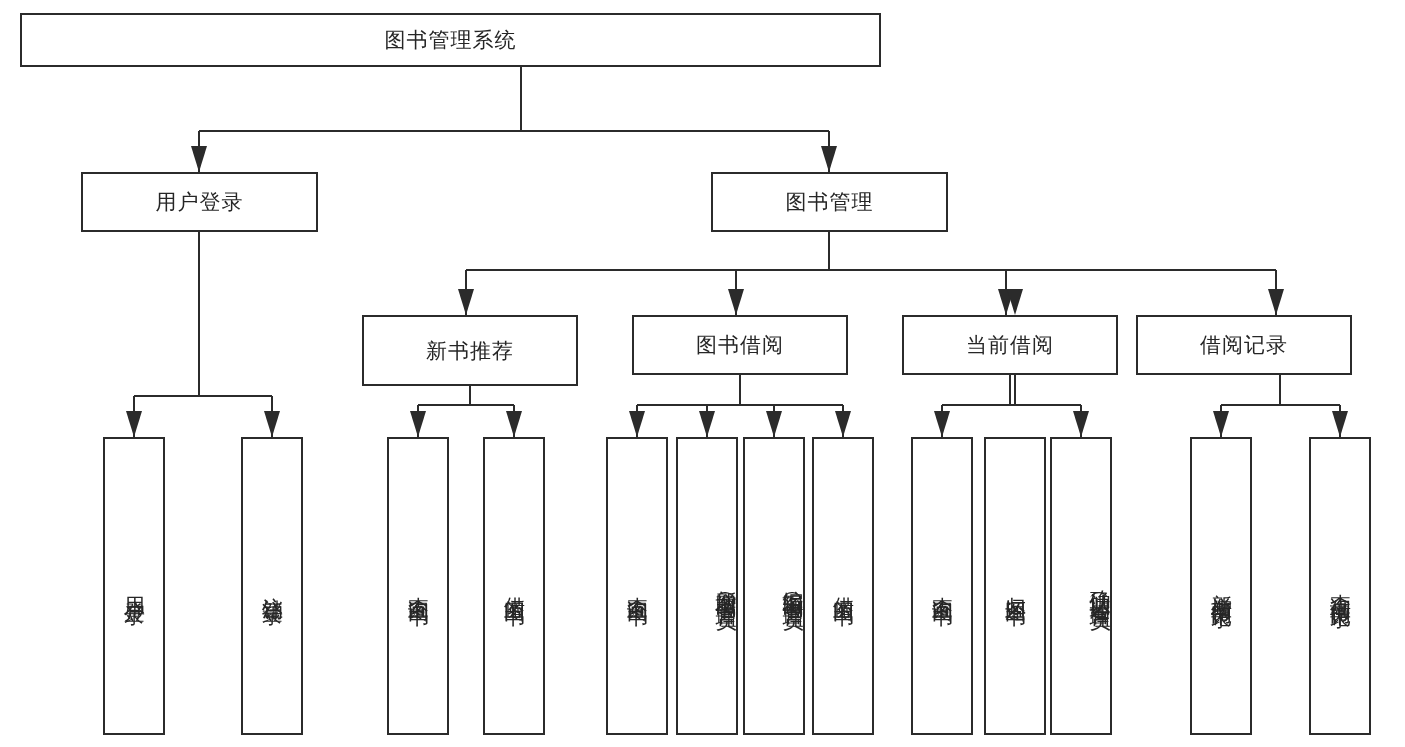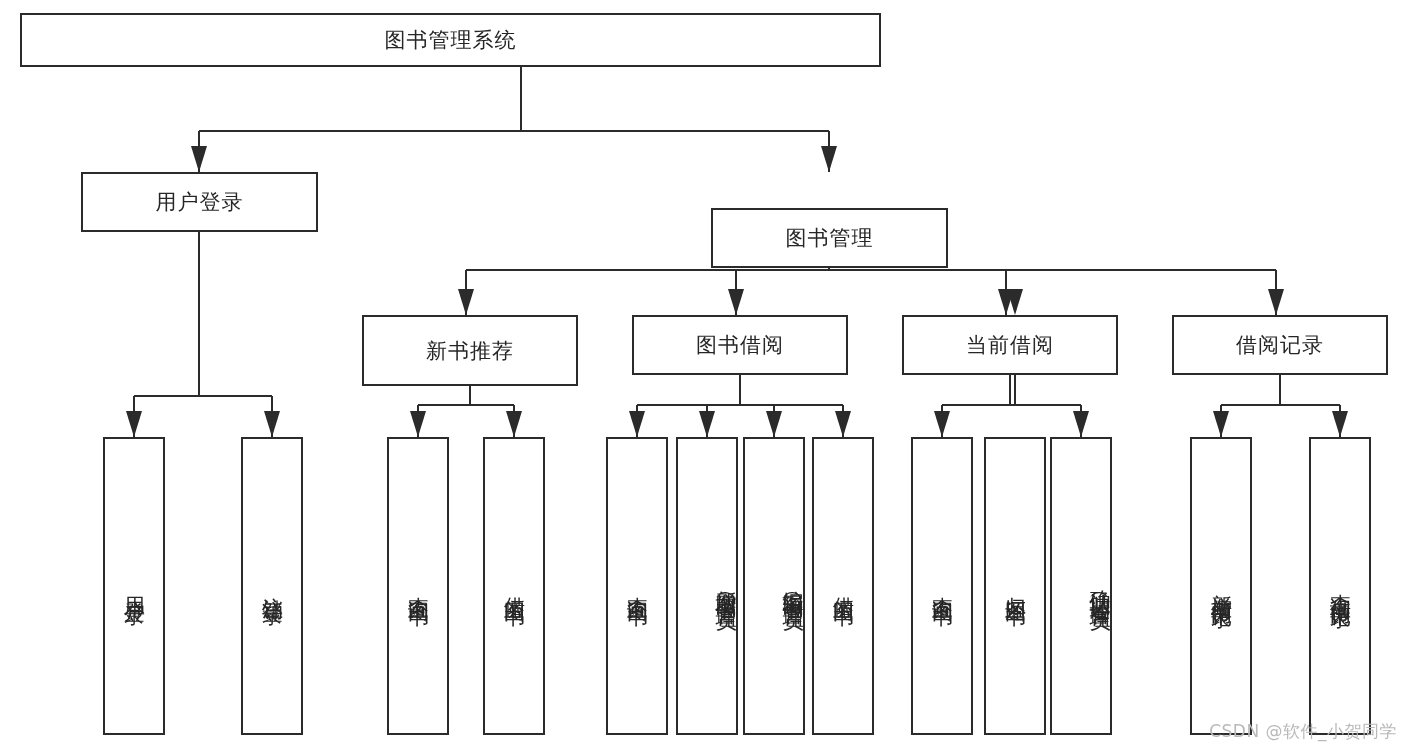--- a/index.html
+++ b/index.html
@@ -79,33 +79,33 @@
       <line x1="1340" y1="405" x2="1340" y2="437" stroke="#2b2b2b" stroke-width="2.5" shape-rendering="crispEdges"></line>
       <polygon points="1332,411 1348,411 1340,437" fill="#2b2b2b"></polygon>
     </svg>
   <div id="nodes">
       <div class="node h" style="left: 20px; top: 13px; width: 861px; height: 54px;">
         <span>图书管理系统</span>
       </div>
       <div class="node h" style="left: 81px; top: 172px; width: 237px; height: 60px;">
         <span>用户登录</span>
       </div>
-      <div class="node h" style="left: 711px; top: 172px; width: 237px; height: 60px; margin-top: 36px;">
+      <div class="node h" style="left: 711px; top: 172px; width: 237px; height: 60px;">
         <span>图书管理</span>
       </div>
       <div class="node h" style="left: 362px; top: 315px; width: 216px; height: 71px;">
         <span>新书推荐</span>
       </div>
       <div class="node h" style="left: 632px; top: 315px; width: 216px; height: 60px; justify-content: center;">
         <span>图书借阅</span>
       </div>
       <div class="node h" style="left: 902px; top: 315px; width: 216px; height: 60px;">
         <span>当前借阅</span>
       </div>
-      <div class="node h" style="left: 1172px; top: 315px; width: 216px; height: 60px;">
+      <div class="node h" style="left: 1136px; top: 315px; width: 216px; height: 60px;">
         <span>借阅记录</span>
       </div>
       <div class="node leaf mid" style="left: 103px; top: 437px; width: 62px; height: 298px;">
         <span>用户登录</span>
       </div>
       <div class="node leaf mid" style="left: 241px; top: 437px; width: 62px; height: 298px;">
         <span>注销登录</span>
       </div>
       <div class="node leaf mid" style="left: 387px; top: 437px; width: 62px; height: 298px;">
         <span>查询图书</span>
@@ -134,14 +134,13 @@
       <div class="node leaf" style="left: 1050px; top: 437px; width: 62px; height: 298px;">
         <span>确认归还（管理员）</span>
       </div>
       <div class="node leaf mid" style="left: 1190px; top: 437px; width: 62px; height: 298px;">
         <span>新增借阅记录</span>
       </div>
       <div class="node leaf mid" style="left: 1309px; top: 437px; width: 62px; height: 298px;">
         <span>查询借阅记录</span>
       </div>
     </div>
-  <div class="wm">CSDN @软件_小贺同学</div>
 </div>
 
 </body></html>

